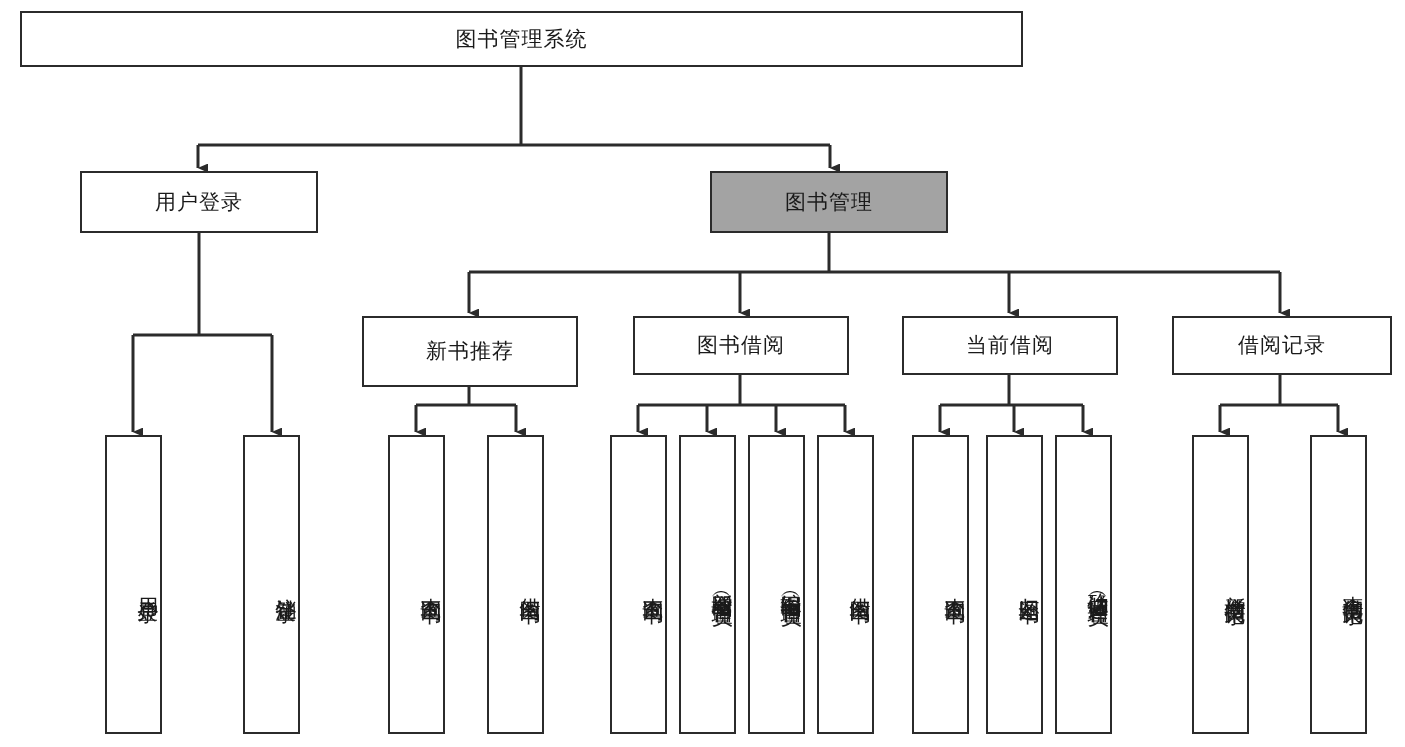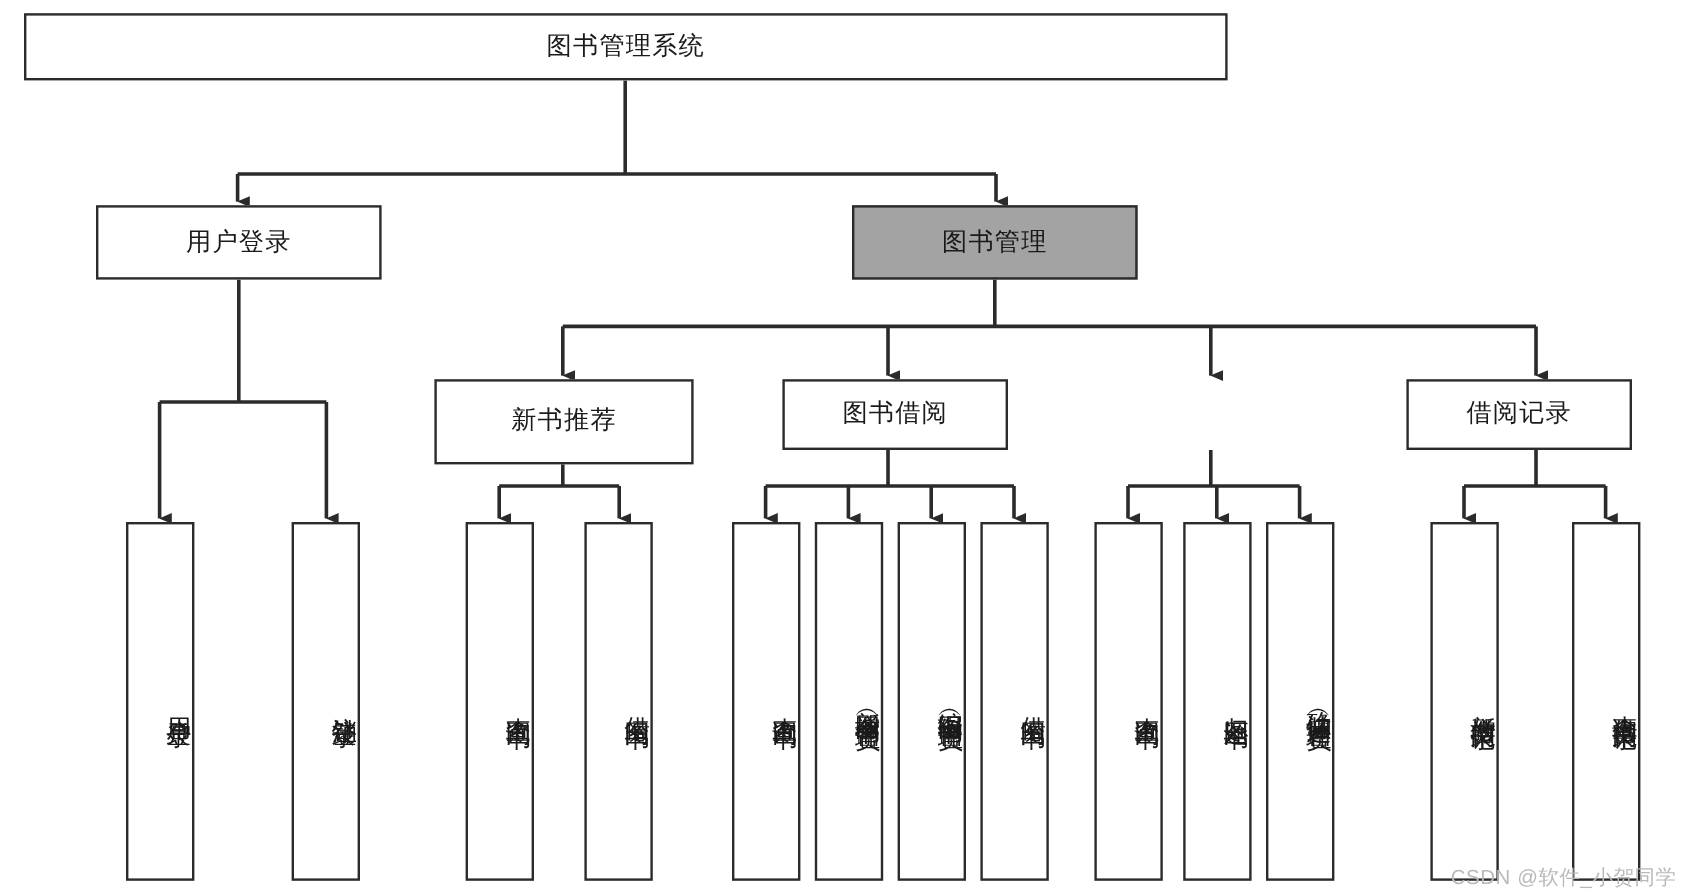--- a/index.html
+++ b/index.html
@@ -133,24 +133,27 @@
   <div class="node horizontal" style="left: 80px; top: 171px; width: 238px; height: 62px; background: rgb(255, 255, 255); border-color: rgb(43, 43, 43); color: rgb(26, 26, 26);">
     <span class="node-label">用户登录</span>
   </div>
   <div class="node horizontal" style="left: 710px; top: 171px; width: 238px; height: 62px; background: #a3a3a3; border-color: rgb(43, 43, 43); color: rgb(26, 26, 26);">
     <span class="node-label">图书管理</span>
   </div>
 
   <div class="node horizontal" style="left: 362px; top: 316px; width: 216px; height: 71px; background: rgb(255, 255, 255); border-color: rgb(43, 43, 43); color: rgb(26, 26, 26);">
     <span class="node-label">新书推荐</span>
   </div>
-  <div class="node horizontal" style="left: 633px; top: 316px; width: 188px; height: 59px; background: rgb(255, 255, 255); border-color: rgb(43, 43, 43); color: rgb(26, 26, 26); margin-left: 19px;">
+  <div class="node horizontal" style="left: 633px; top: 316px; width: 216px; height: 59px; background: rgb(255, 255, 255); border-color: rgb(43, 43, 43); color: rgb(26, 26, 26);">
     <span class="node-label">图书借阅</span>
   </div>
-  <div class="node horizontal" style="left: 1172px; top: 316px; width: 188px; height: 59px; background: rgb(255, 255, 255); border-color: rgb(43, 43, 43); color: rgb(26, 26, 26);">
+  <div class="node horizontal" style="left: 902px; top: 316px; width: 216px; height: 59px; background: rgb(255, 255, 255); border-color: rgb(43, 43, 43); color: rgb(26, 26, 26);">
+    <span class="node-label">当前借阅</span>
+  </div>
+  <div class="node horizontal" style="left: 1172px; top: 316px; width: 220px; height: 59px; background: rgb(255, 255, 255); border-color: rgb(43, 43, 43); color: rgb(26, 26, 26);">
     <span class="node-label">借阅记录</span>
   </div>
 
   <div class="node vertical" style="left: 105px; top: 435px; width: 57px; height: 299px; background: rgb(255, 255, 255); border-color: rgb(43, 43, 43); color: rgb(26, 26, 26);">
     <span class="node-label">用户登录</span>
   </div>
   <div class="node vertical" style="left: 243px; top: 435px; width: 57px; height: 299px; background: rgb(255, 255, 255); border-color: rgb(43, 43, 43); color: rgb(26, 26, 26);">
     <span class="node-label">注销登录</span>
   </div>
   <div class="node vertical" style="left: 388px; top: 435px; width: 57px; height: 299px; background: rgb(255, 255, 255); border-color: rgb(43, 43, 43); color: rgb(26, 26, 26);">
@@ -180,14 +183,13 @@
   <div class="node vertical" style="left: 1055px; top: 435px; width: 57px; height: 299px; background: rgb(255, 255, 255); border-color: rgb(43, 43, 43); color: rgb(26, 26, 26);">
     <span class="node-label">确认归还（管理员）</span>
   </div>
   <div class="node vertical" style="left: 1192px; top: 435px; width: 57px; height: 299px; background: rgb(255, 255, 255); border-color: rgb(43, 43, 43); color: rgb(26, 26, 26);">
     <span class="node-label">新增借阅记录</span>
   </div>
   <div class="node vertical" style="left: 1310px; top: 435px; width: 57px; height: 299px; background: rgb(255, 255, 255); border-color: rgb(43, 43, 43); color: rgb(26, 26, 26);">
     <span class="node-label">查询借阅记录</span>
   </div>
 
-  <div id="watermark" style="color: rgb(185, 185, 185);">CSDN @软件_小贺同学</div>
 </div>
 
 </body></html>

